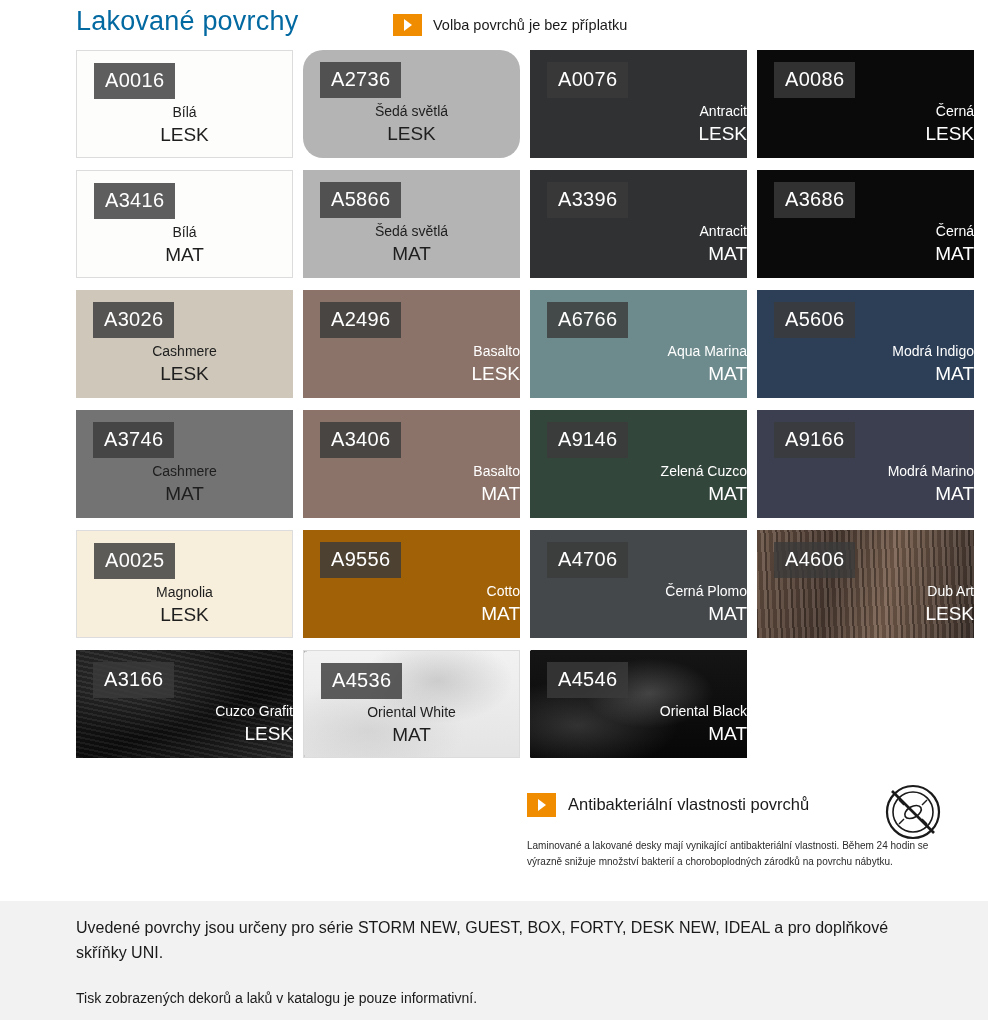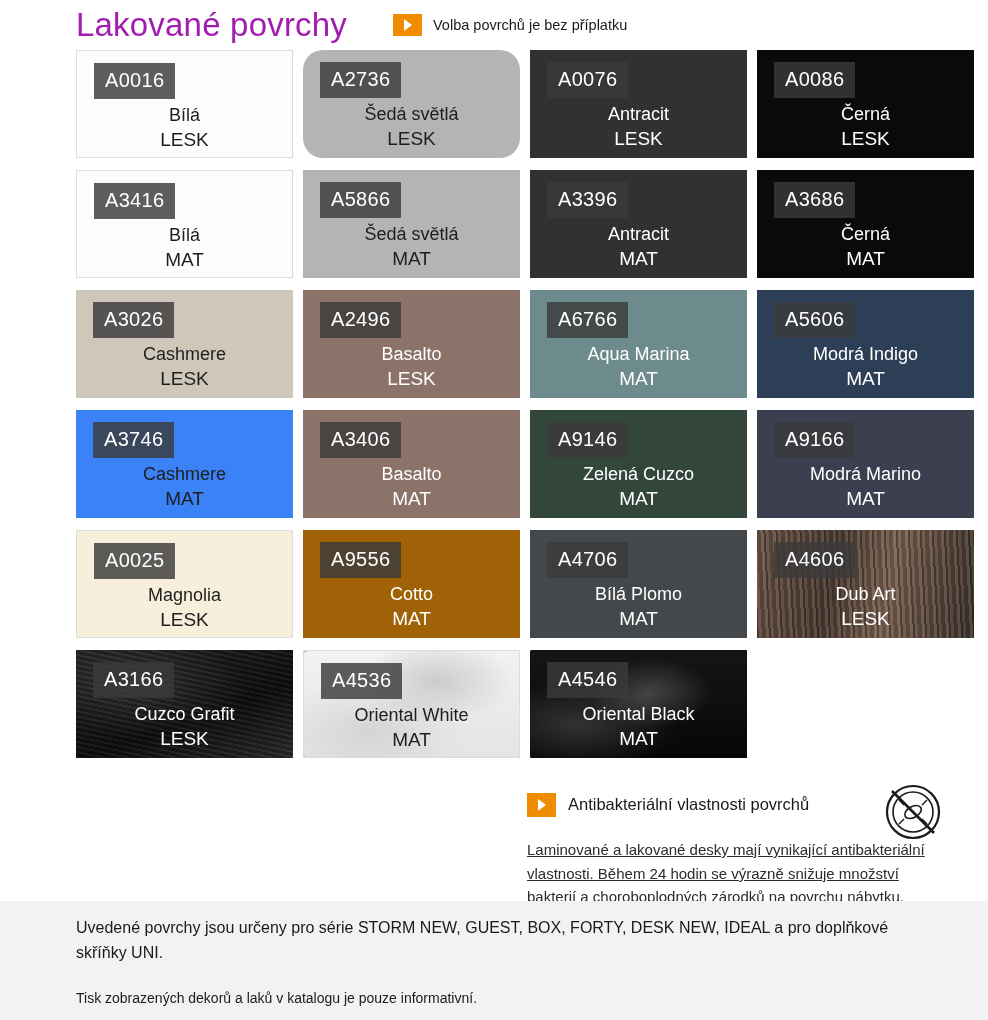--- a/index.html
+++ b/index.html
@@ -20,23 +20,23 @@
   
   .header {
     position: absolute;
     left: 0; top: 0;
     width: 988px;
     height: 44px;
   }
   .title {
     position: absolute;
     left: 76px; top: 6px;
-    font-size: 33px;
+    font-size: 27px;
     font-weight: 400;
-    color: #a21caf;
+    color: #0369a1;
     letter-spacing: 0.2px;
   }
   .note-flag {
     position: absolute;
     left: 393px; top: 14px;
     width: 29px; height: 22px;
     background: #f08c00;
     display: flex;
     align-items: center;
     justify-content: center;
@@ -79,23 +79,23 @@
     padding: 7px 11px 9px 11px;
     letter-spacing: 0.3px;
   }
   .swatch .labels {
     position: absolute;
     left: 0; right: 0;
     top: 52px;
     text-align: center;
     line-height: 1.35;
   }
-  .swatch .nm { font-size: 18px; display: block; }
+  .swatch .nm { font-size: 14px; display: block; }
   .swatch .fin { font-size: 19px; display: block; }
-  .light-text .nm, .light-text .fin { color: #ffffff; }
+  .light-text .nm, .light-text .fin { color: #ffffff; text-align: right; }
   .dark-text .nm, .dark-text .fin { color: #1e1e1e; }
 
   
   .tex { position: absolute; inset: 0; }
   .tex-wood {
     background:
       repeating-linear-gradient(87deg,
         rgba(0,0,0,0.30) 0px, rgba(0,0,0,0.30) 2px,
         rgba(255,255,255,0.05) 2px, rgba(255,255,255,0.05) 5px,
         rgba(0,0,0,0.16) 5px, rgba(0,0,0,0.16) 9px,
@@ -146,24 +146,23 @@
   .anti-title {
     position: absolute;
     left: 568px; top: 795px;
     font-size: 16.5px;
     color: #1a1a1a;
   }
   .anti-body {
     position: absolute;
     left: 527px; top: 838px;
     width: 420px;
-    font-size: 15px;
+    font-size: 10px;
     line-height: 1.58;
     color: #2b2b2b;
-    text-decoration: underline;
   }
   .anti-icon {
     position: absolute;
     left: 884px; top: 783px;
     width: 58px; height: 58px;
   }
 
   
   .bottom {
     position: absolute;
@@ -286,21 +285,21 @@
         </div>
         <div class="swatch light-text" style="background: rgb(45, 63, 86);">
           <div class="code">A5606</div>
           <div class="labels">
             <span class="nm">Modrá Indigo</span>
             <span class="fin">MAT</span>
           </div>
         </div>
       </div>
       <div class="row">
-        <div class="swatch dark-text" style="background: #3b82f6; padding-left: 40px;">
+        <div class="swatch dark-text" style="background: #737373; padding-left: 40px;">
           <div class="code">A3746</div>
           <div class="labels">
             <span class="nm">Cashmere</span>
             <span class="fin">MAT</span>
           </div>
         </div>
         <div class="swatch light-text" style="background: rgb(139, 115, 105);">
           <div class="code">A3406</div>
           <div class="labels">
             <span class="nm">Basalto</span>
@@ -333,21 +332,21 @@
         <div class="swatch light-text" style="background: #a16207;">
           <div class="code">A9556</div>
           <div class="labels">
             <span class="nm">Cotto</span>
             <span class="fin">MAT</span>
           </div>
         </div>
         <div class="swatch light-text" style="background: rgb(68, 72, 75);">
           <div class="code">A4706</div>
           <div class="labels">
-            <span class="nm">Bílá Plomo</span>
+            <span class="nm">Černá Plomo</span>
             <span class="fin">MAT</span>
           </div>
         </div>
         <div class="swatch light-text" style="background: rgb(84, 67, 58);">
           <div class="tex tex-wood"></div>
           <div class="code">A4606</div>
           <div class="labels">
             <span class="nm">Dub Art</span>
             <span class="fin">LESK</span>
           </div>

